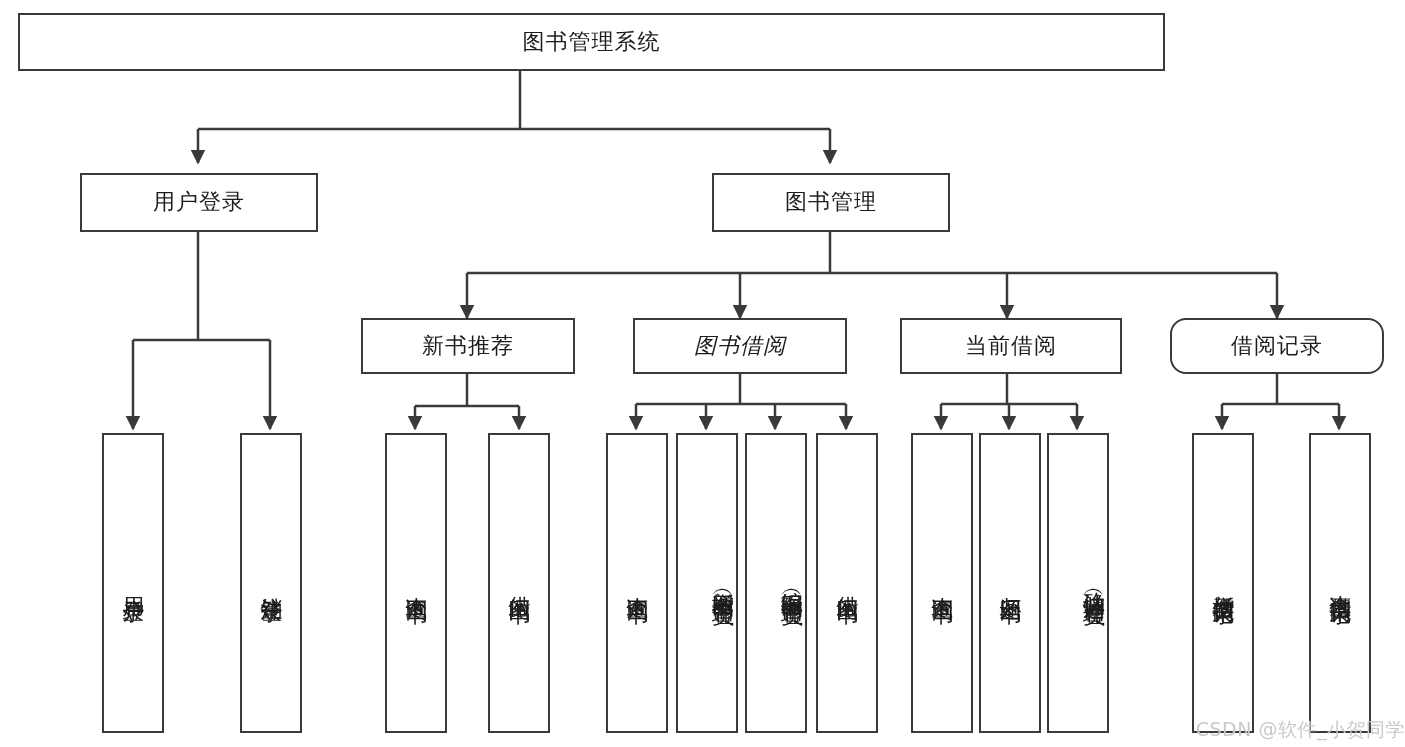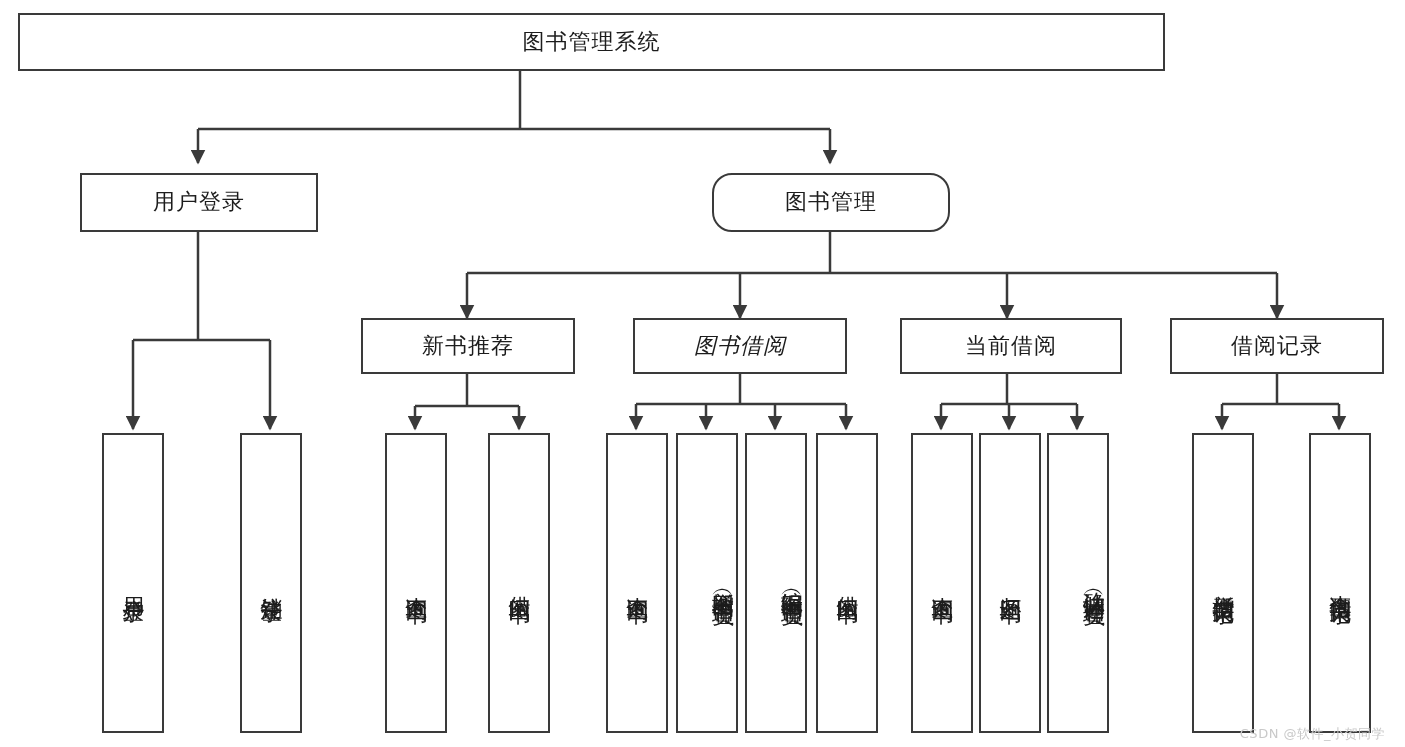--- a/index.html
+++ b/index.html
@@ -53,23 +53,23 @@
     display:block;
     white-space:nowrap;
   }
   .node.vert .label{
     writing-mode:vertical-rl;
     text-orientation:upright;
   }
 
   #watermark{
     position:absolute;
-    right:20px;
+    right:0;
     bottom:4px;
-    font-size:13px;
+    font-size:19px;
     color:#c9c9c9;
     letter-spacing:0.5px;
     user-select:none;
     white-space:nowrap;
   }
 </style>
 </head>
 <body>
 
 <div id="canvas">
@@ -126,37 +126,37 @@
   </svg>
 
   <div class="node horiz" style="left:18px; top:13px; width:1147px; height:58px;">
     <span class="label">图书管理系统</span>
   </div>
 
   <div class="node horiz" style="left:80px; top:173px; width:238px; height:59px;">
     <span class="label">用户登录</span>
   </div>
 
-  <div class="node horiz" style="left:712px; top:173px; width:238px; height:59px;border-radius:20px;">
+  <div class="node horiz" style="left:712px; top:173px; width:238px; height:59px;">
     <span class="label">图书管理</span>
   </div>
 
   <div class="node horiz" style="left:361px; top:318px; width:214px; height:56px;text-align:center;">
     <span class="label">新书推荐</span>
   </div>
 
   <div class="node horiz" style="left:633px; top:318px; width:214px; height:56px;font-style:italic;">
     <span class="label">图书借阅</span>
   </div>
 
   <div class="node horiz" style="left:900px; top:318px; width:222px; height:56px;justify-content:center;">
     <span class="label">当前借阅</span>
   </div>
 
-  <div class="node horiz" style="left:1170px; top:318px; width:214px; height:56px;">
+  <div class="node horiz" style="left:1170px; top:318px; width:214px; height:56px;border-radius:16px;">
     <span class="label">借阅记录</span>
   </div>
 
   <div class="node vert mid" style="left:102px; top:433px; width:62px; height:300px;">
     <span class="label">用户登录</span>
   </div>
 
   <div class="node vert mid" style="left:240px; top:433px; width:62px; height:300px;">
     <span class="label">注销登录</span>
   </div>

